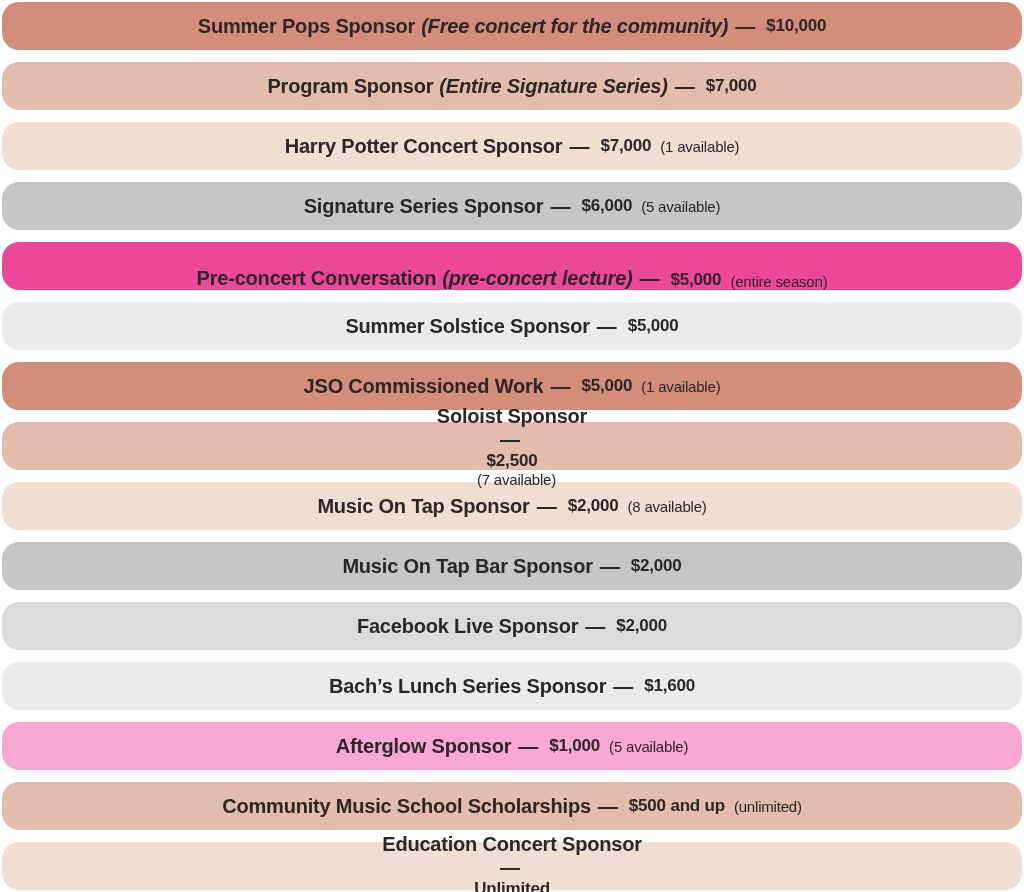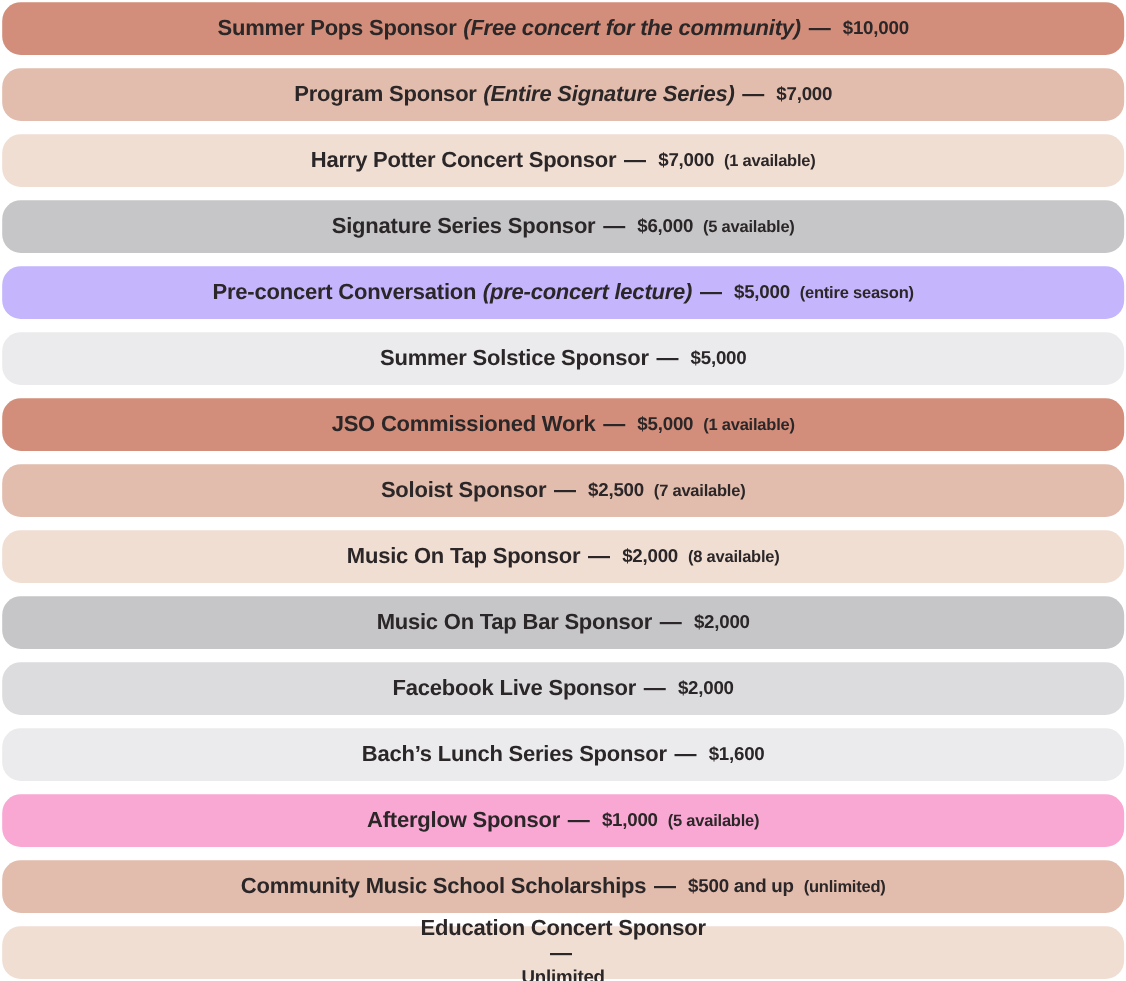--- a/index.html
+++ b/index.html
@@ -43,21 +43,21 @@
     font-weight: 700;
     margin: 0 11px 0 7px;
   }
   .price {
     font-size: 17px;
     font-weight: 700;
     letter-spacing: -0.2px;
   }
   .note {
     font-size: 15px;
-    font-weight: 700;
+    font-weight: 400;
     margin-left: 9px;
     letter-spacing: -0.2px;
   }
 </style>
 </head>
 <body>
 
 <div class="page">
   <div>
       <div class="row" style="background: rgb(210, 142, 122);">
@@ -81,42 +81,42 @@
     <span class="price">$7,000</span>
     <span class="note">(1 available)</span>
   </div>
       <div class="row" style="background: rgb(198, 198, 200);">
     <span class="title">Signature Series Sponsor</span>
 
     <span class="dash">—</span>
     <span class="price">$6,000</span>
     <span class="note">(5 available)</span>
   </div>
-      <div class="row" style="background: #c4b5fd;">
+      <div class="row" style="background: #ec4899; align-items: flex-end;">
     <span class="title">Pre-concert Conversation</span>
     <span class="subtitle">(pre-concert lecture)</span>
     <span class="dash">—</span>
     <span class="price">$5,000</span>
     <span class="note">(entire season)</span>
   </div>
       <div class="row" style="background: rgb(235, 235, 237);">
     <span class="title">Summer Solstice Sponsor</span>
 
     <span class="dash">—</span>
     <span class="price">$5,000</span>
 
   </div>
       <div class="row" style="background: rgb(210, 142, 122);">
     <span class="title">JSO Commissioned Work</span>
 
     <span class="dash">—</span>
     <span class="price">$5,000</span>
     <span class="note">(1 available)</span>
   </div>
-      <div class="row" style="background: rgb(226, 188, 172);">
+      <div class="row" style="background: rgb(226, 188, 172); flex-direction: column;">
     <span class="title">Soloist Sponsor</span>
 
     <span class="dash">—</span>
     <span class="price">$2,500</span>
     <span class="note">(7 available)</span>
   </div>
       <div class="row" style="background: rgb(241, 222, 211);">
     <span class="title">Music On Tap Sponsor</span>
 
     <span class="dash">—</span>

